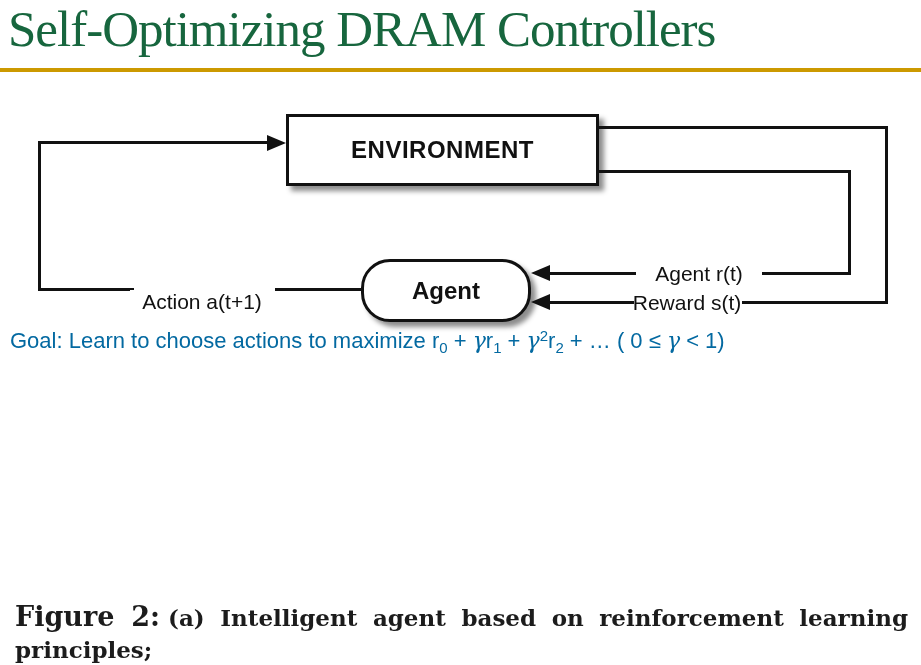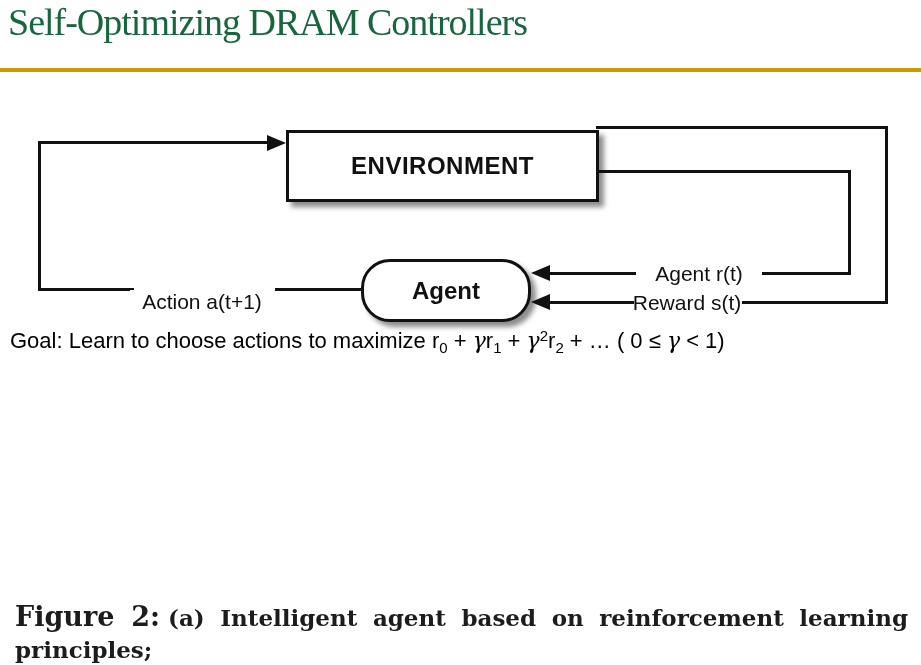--- a/index.html
+++ b/index.html
@@ -7,41 +7,40 @@
     width:921px; height:665px;
     background:#ffffff;
     position:relative;
     overflow:hidden;
     font-family:"Liberation Sans", sans-serif;
   }
   .page-title {
     position:absolute; left:8px; top:0px;
     font-family:"Liberation Serif", serif;
     font-weight:400;
-    font-size:38px;
+    font-size:51px;
     letter-spacing:-1px;
     color:#17663E;
     white-space:nowrap;
   }
   .title-rule {
     position:absolute; left:0; top:68px;
     width:921px; height:4px;
     background:#CC9900;
   }
   
   .env-box {
     position:absolute; left:286px; top:114px;
     width:307px; height:66px;
     background:#ffffff;
     border:3px solid #111111;
     box-shadow:5px 5px 5px rgba(0,0,0,0.45);
     display:flex; align-items:center; justify-content:center;
     font-weight:bold; font-size:24px; color:#111111;
     letter-spacing:0.5px;
-    margin-top:16px;
   }
   .agent-box {
     position:absolute; left:361px; top:259px;
     width:164px; height:57px;
     background:#ffffff;
     border:3px solid #111111;
     border-radius:29px;
     box-shadow:5px 5px 5px rgba(0,0,0,0.45);
     display:flex; align-items:center; justify-content:center;
     font-weight:bold; font-size:24px; color:#111111;
@@ -61,21 +60,21 @@
   }
   .arr-l {
     position:absolute; width:0; height:0;
     border-top:8px solid transparent;
     border-bottom:8px solid transparent;
     border-right:19px solid #111111;
   }
   
   .goal {
     position:absolute; left:10px; top:328px;
-    font-size:22px; color:#000000;
+    font-size:22px; color:#0369a1;
     white-space:nowrap;
   }
   .goal sub { font-size:15px; vertical-align:-5px; line-height:0; }
   .goal sup { font-size:15px; vertical-align:7px; line-height:0; }
   .gamma { font-family:"DejaVu Serif", serif; font-style:italic; }
   
   .caption {
     position:absolute; left:15px; top:599px;
     width:893px;
     font-family:"DejaVu Serif", serif;

